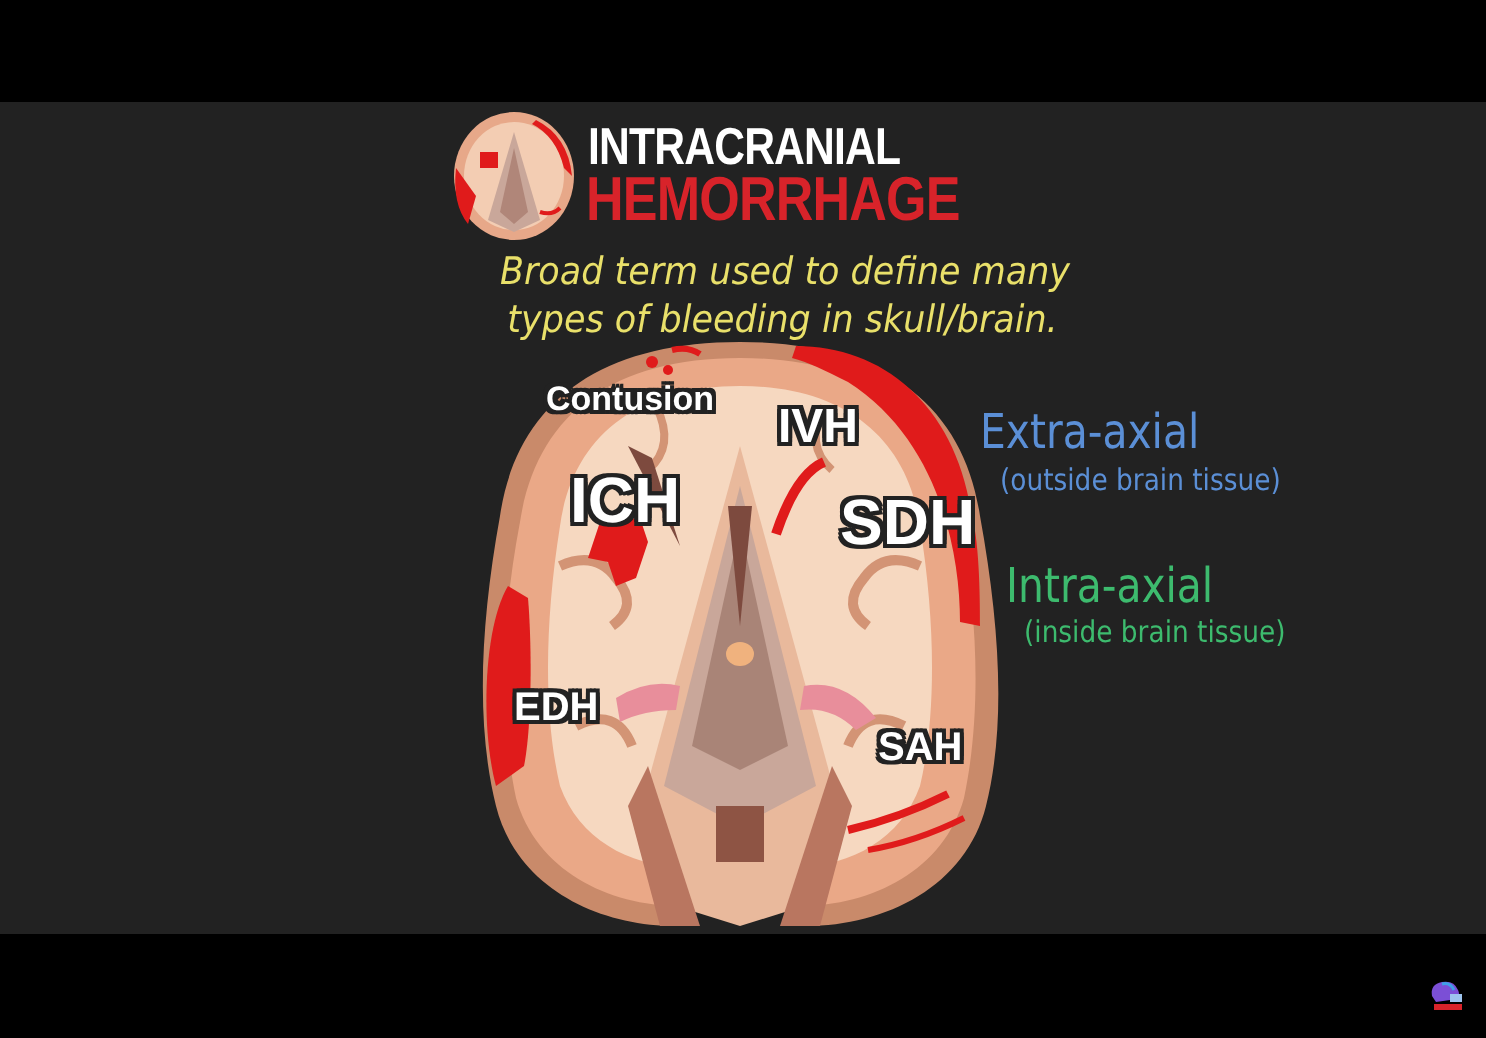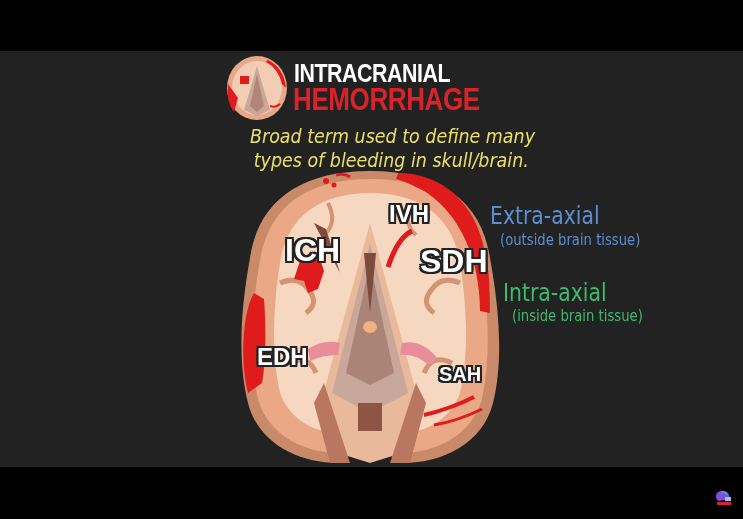--- a/index.html
+++ b/index.html
@@ -74,24 +74,25 @@
     <path d="M26,130 C14,150 12,200 20,230 L34,220 C38,200 38,160 36,136 Z" fill="#e01b1b"></path>
     <path d="M72,98 L92,96 L96,108 L90,126 L80,130 L76,118 L66,116 Z" fill="#e01b1b"></path>
     <path d="M160,104 Q170,74 184,68" stroke="#e01b1b" stroke-width="5" fill="none"></path>
     <path d="M196,252 Q222,246 246,234" stroke="#e01b1b" stroke-width="4" fill="none"></path>
     <path d="M206,262 Q230,258 254,246" stroke="#e01b1b" stroke-width="3" fill="none"></path>
     <circle cx="98" cy="18" r="3" fill="#e01b1b"></circle>
     <circle cx="106" cy="22" r="2.5" fill="#e01b1b"></circle>
     <path d="M108,12 Q116,10 122,14" stroke="#e01b1b" stroke-width="3" fill="none"></path>
   </svg>
 
+  <div class="abs lbl" style="left:273px;top:139px;font-size:17px">Contusion</div>
   <div class="abs lbl" style="left:389px;top:149px;font-size:24px">IVH</div>
   <div class="abs lbl" style="left:285px;top:181px;font-size:32px">ICH</div>
   <div class="abs lbl" style="left:420px;top:192px;font-size:32px">SDH</div>
-  <div class="abs lbl" style="left:257px;top:292px;font-size:24px">EDH</div>
+  <div class="abs lbl" style="left:257px;top:292px;font-size:20px">EDH</div>
   <div class="abs lbl" style="left:439px;top:312px;font-size:20px">SAH</div>
 
   <div class="abs hand extra" style="left:490px;top:151px;font-size:24px;transform:scaleX(0.85);transform-origin:left top">Extra-axial</div>
   <div class="abs hand extra" style="left:500px;top:180px;font-size:15px;transform:scaleX(0.88);transform-origin:left top">(outside brain tissue)</div>
   <div class="abs hand intra" style="left:503px;top:228px;font-size:24px;transform:scaleX(0.85);transform-origin:left top">Intra-axial</div>
   <div class="abs hand intra" style="left:512px;top:256px;font-size:15px;transform:scaleX(0.88);transform-origin:left top">(inside brain tissue)</div>
 </div>
 
 <svg class="abs logo" width="20" height="18" viewBox="0 0 20 18">
   <path d="M3,9 Q2,3 8,2 Q14,1 16,6 Q18,10 12,11 L5,12 Z" fill="#7b4fd6"></path>

